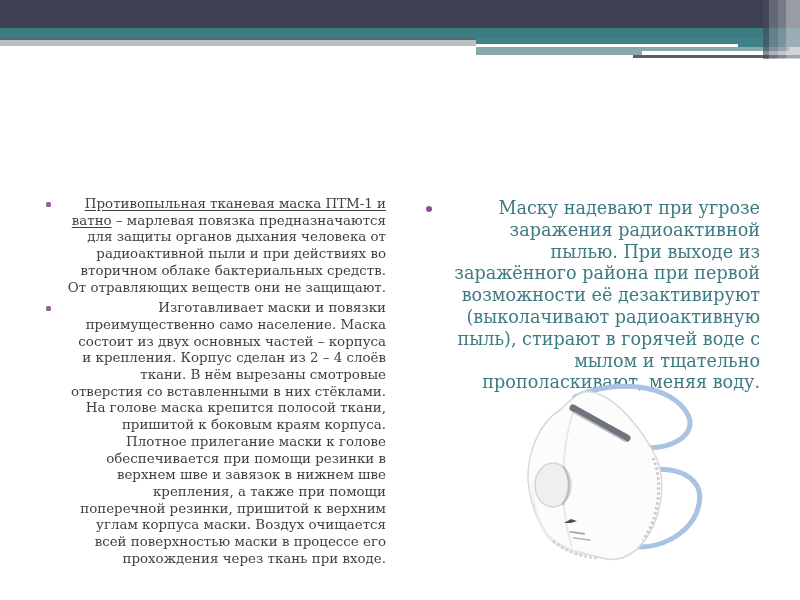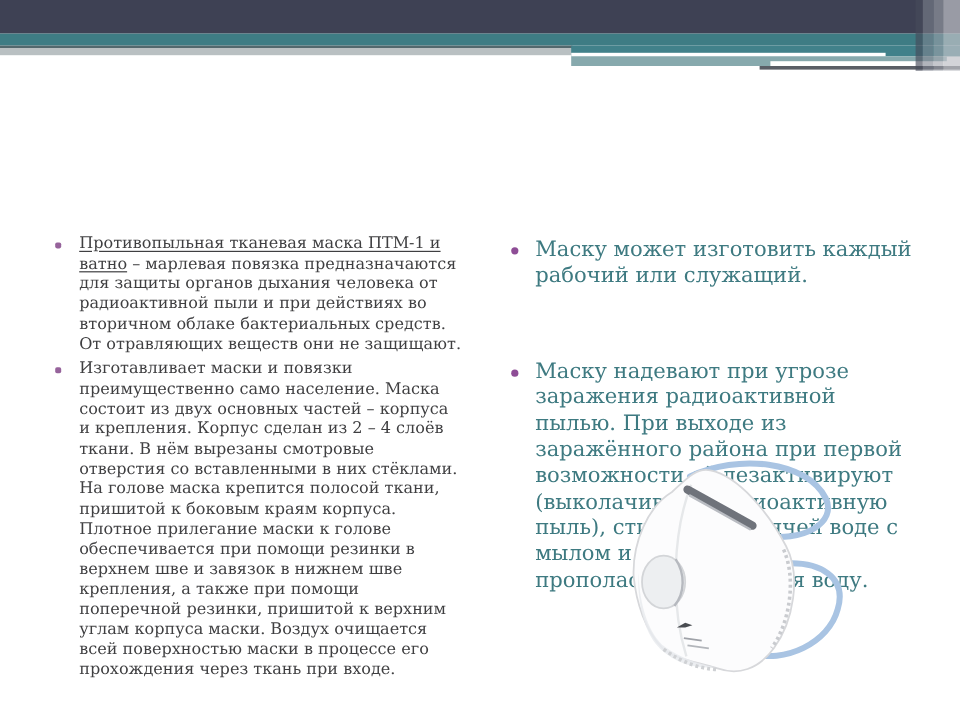--- a/index.html
+++ b/index.html
@@ -28,21 +28,21 @@
   .col{position:absolute;}
   .col-left{left:44px;top:196px;width:342px;color:#3f3f41;font-size:13.4px;line-height:16.7px;}
   .col-right{left:424px;top:198px;width:336px;color:#3e7a81;font-size:17.6px;line-height:21.8px;}
   .li{position:relative;padding-left:22px;}
   .col-left .li + .li{margin-top:4px;}
   .col-right .li + .li{margin-top:58px;}
   .blt{position:absolute;left:2px;display:block;background:#8e4d96;}
   .col-left .blt{top:6px;width:4.5px;height:4.5px;border-radius:1.5px;background:#96639b;}
   .col-right .blt{top:8px;width:6px;height:6px;border-radius:50%;}
   .u{text-decoration:underline;text-underline-offset:2px;}
-  p{margin:0;}
+  p{margin:0;text-align:right;}
 
   
   .mask-wrap{position:absolute;left:520px;top:382px;width:190px;height:185px;}
 </style>
 </head>
 <body>
 
 <div class="slide">
 
   <div class="hdr">
@@ -68,24 +68,20 @@
       <span class="blt"></span>
       <p><span class="u">Противопыльная тканевая маска ПТМ-1 и ватно</span><span> – марлевая повязка предназначаются для защиты органов дыхания человека от радиоактивной пыли и при действиях во вторичном облаке бактериальных средств. От отравляющих веществ они не защищают.</span></p>
     </div>
     <div class="li">
       <span class="blt"></span>
       <p>Изготавливает маски и повязки преимущественно само население. Маска состоит из двух основных частей – корпуса и крепления. Корпус сделан из 2 – 4 слоёв ткани. В нём вырезаны смотровые отверстия со вставленными в них стёклами. На голове маска крепится полосой ткани, пришитой к боковым краям корпуса. Плотное прилегание маски к голове обеспечивается при помощи резинки в верхнем шве и завязок в нижнем шве крепления, а также при помощи поперечной резинки, пришитой к верхним углам корпуса маски. Воздух очищается всей поверхностью маски в процессе его прохождения через ткань при входе.</p>
     </div>
   </div>
 
   <div class="col col-right">
-    <div class="li">
-      <span class="blt"></span>
-      <p>Маску может изготовить каждый рабочий или служащий.</p>
-    </div>
     <div class="li">
       <span class="blt"></span>
       <p>Маску надевают при угрозе заражения радиоактивной пылью. При выходе из заражённого района при первой возможности её дезактивируют (выколачивают радиоактивную пыль), стирают в горячей воде с мылом и тщательно прополаскивают, меняя воду.</p>
     </div>
   </div>
 
   <div class="mask-wrap">
     <svg width="190" height="185" viewBox="0 0 190 185" xmlns="http://www.w3.org/2000/svg">
 
       <g stroke="#a9c4e3" stroke-width="5" fill="none" stroke-linecap="round">

